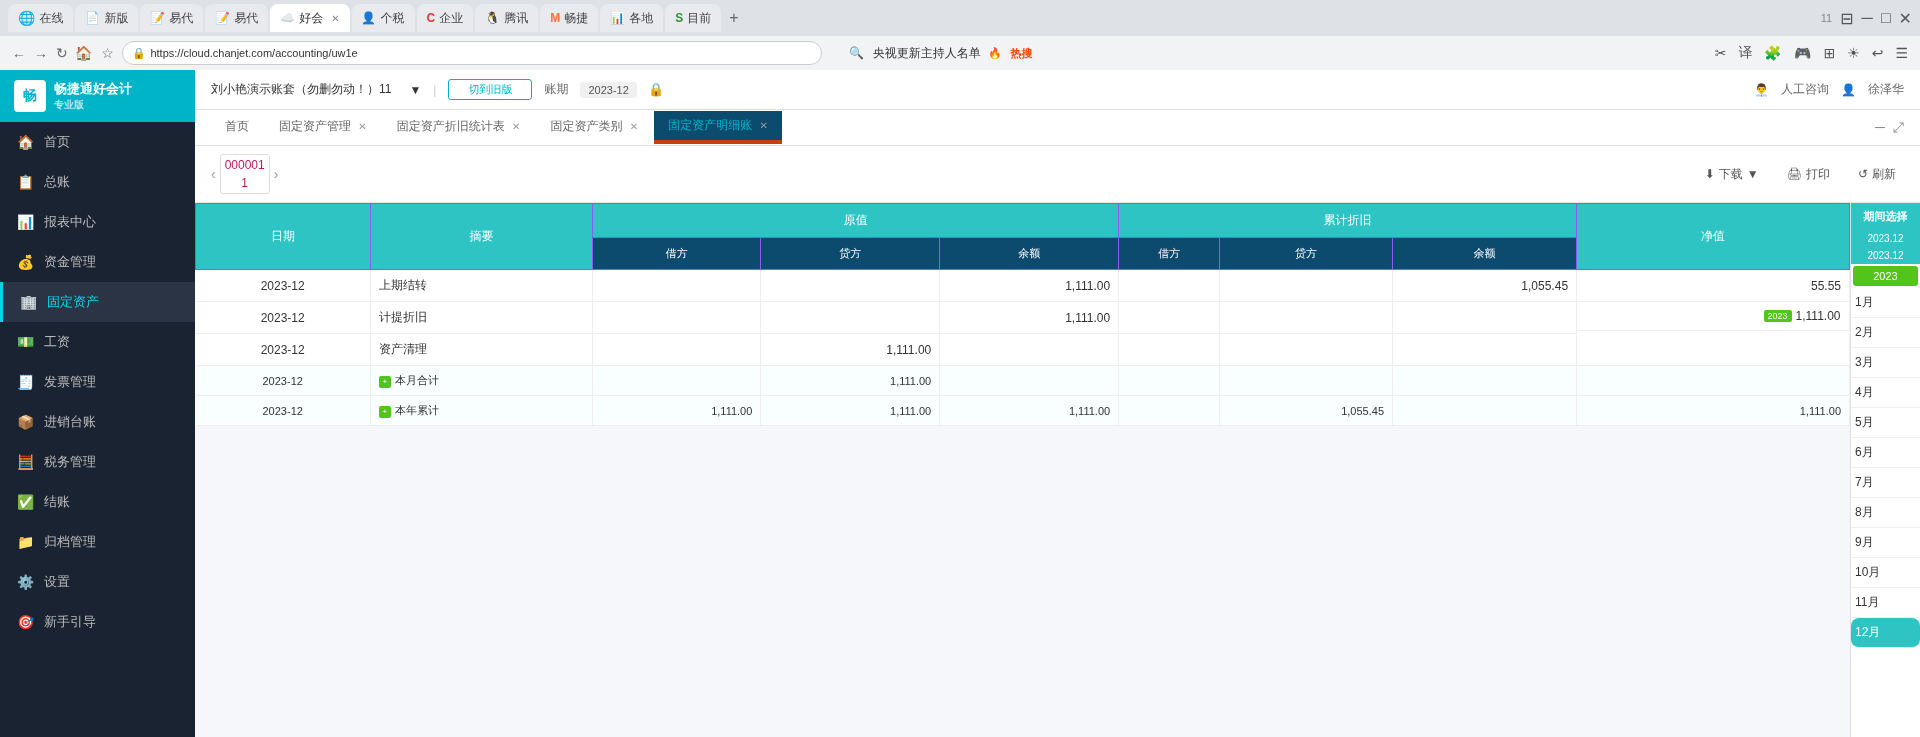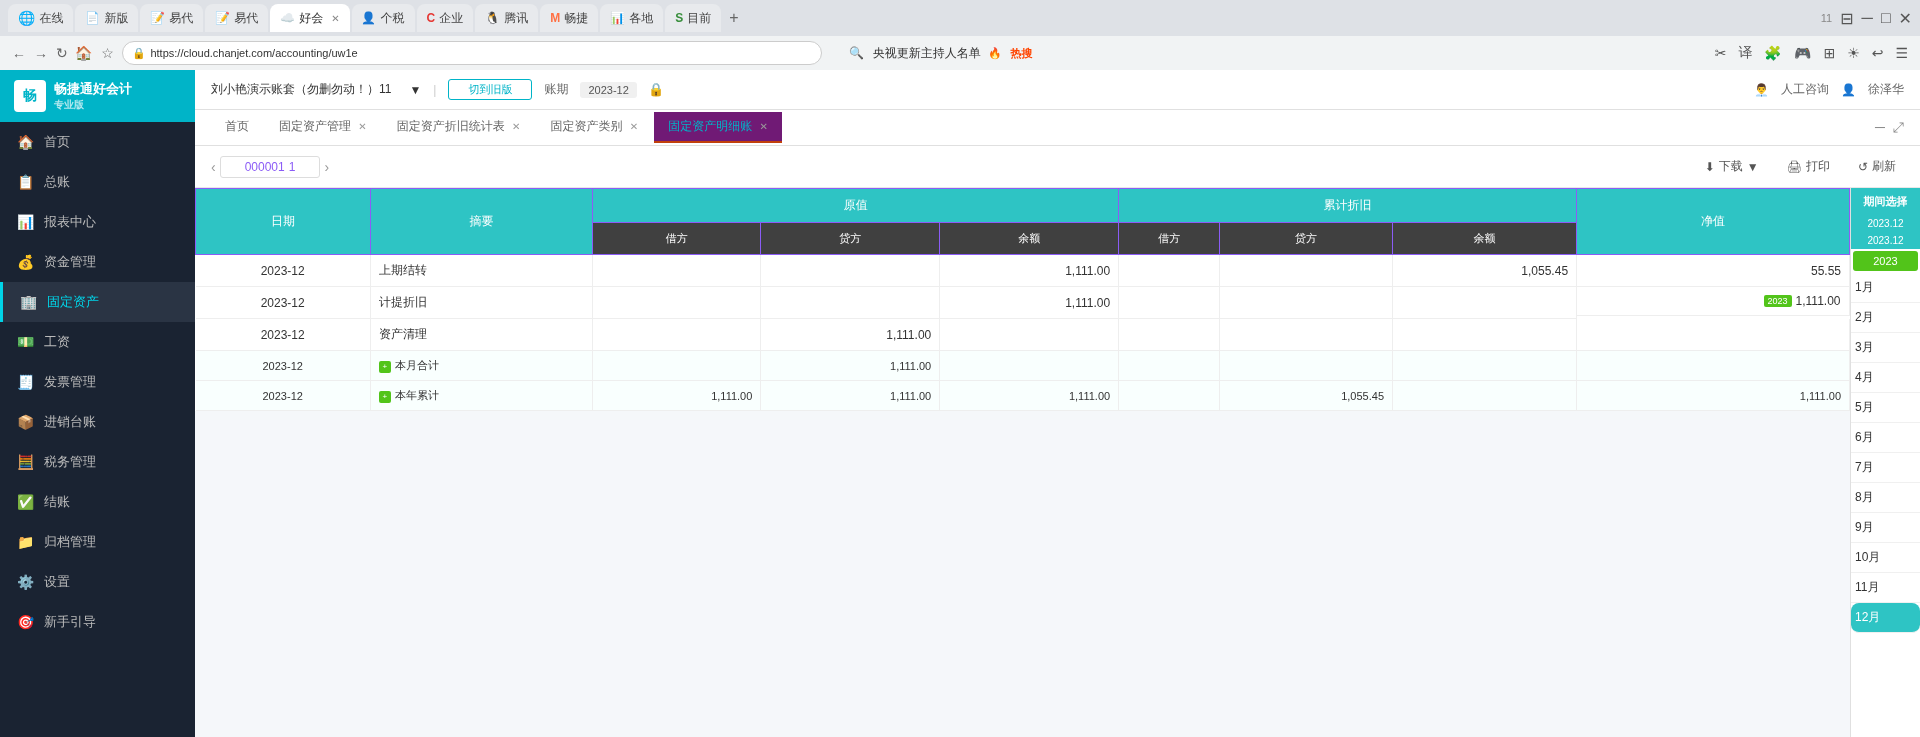--- a/index.html
+++ b/index.html
@@ -39,39 +39,39 @@
     
     .app-header { background: #fff; border-bottom: 1px solid #e0e0e0; padding: 0 16px; height: 40px; display: flex; align-items: center; gap: 12px; }
     .account-selector { display: flex; align-items: center; gap: 18px; font-size: 12px; color: #333; cursor: pointer; }
     .period-badge { background: #f0f0f0; padding: 2px 8px; border-radius: 3px; font-size: 11px; color: #555; }
     .switch-btn { background: #fff; border: 1px solid #00b4c8; color: #00b4c8; padding: 2px 19px; border-radius: 3px; font-size: 11px; cursor: pointer; }
     .header-right { margin-left: auto; display: flex; align-items: center; gap: 12px; color: #666; font-size: 12px; }
 
     
     .page-tabs { display: flex; align-items: center; background: #fff; border-bottom: 1px solid #e0e0e0; padding: 0 16px; height: 36px; gap: 2px; }
     .page-tab { padding: 6px 14px; font-size: 12px; color: #666; cursor: pointer; border-bottom: 2px solid transparent; white-space: nowrap; }
-    .page-tab.active { color: #00b4c8; border-bottom: 2px solid #c2410c; background: #701a75; }
+    .page-tab.active { color: #00b4c8; border-bottom: 4px solid #c2410c; background: #0c4a6e; }
     .page-tab-close { font-size: 10px; margin-left: 4px; color: #999; }
     .tab-controls { margin-left: auto; display: flex; gap: 8px; font-size: 14px; color: #888; }
 
     
     .toolbar { background: #fff; padding: 8px 16px; display: flex; align-items: center; gap: 16px; border-bottom: 1px solid #e8e8e8; }
     .nav-arrows { display: flex; align-items: center; gap: 4px; }
-    .record-nav { display: flex; align-items: center; gap: 4px; font-size: 12px; color: #8b5cf6; border: 1px solid #ddd; padding: 3px 24px; border-radius: 3px; }
+    .record-nav { display: flex; align-items: center; gap: 4px; font-size: 12px; color: #be185d; border: 1px solid #ddd; padding: 3px 4px; border-radius: 3px; flex-direction: column; }
     .toolbar-actions { margin-left: auto; display: flex; gap: 12px; align-items: center; }
     .toolbar-btn { display: flex; align-items: center; gap: 4px; font-size: 12px; color: #555; cursor: pointer; padding: 4px 8px; }
 
     
     .table-area { flex: 1; display: flex; overflow: hidden; }
     .table-wrapper { flex: 1; overflow: auto; }
 
     
     .data-table { width: 100%; border-collapse: collapse; background: #fff; }
     .data-table th { background: #2ec4c4; color: #fff; text-align: center; padding: 8px 6px; font-weight: normal; font-size: 12px; border: 1px solid #8b5cf6; }
-    .data-table th.sub { background: #404040; font-size: 11px; }
+    .data-table th.sub { background: #0c4a6e; font-size: 11px; }
     .data-table td { padding: 7px 8px; font-size: 12px; color: #333; border-bottom: 1px solid #eee; border-right: 1px solid #eee; text-align: center; }
     .data-table td.text-left { text-align: left; }
     .data-table td.text-right { text-align: right; }
     .data-table .summary-row td { background: #f9fffe; font-size: 11px; }
     .green-icon { display: inline-block; width: 12px; height: 12px; background: #52c41a; border-radius: 2px; margin-right: 4px; color: #fff; text-align: center; line-height: 12px; font-size: 8px; }
 
     
     .period-panel { width: 70px; background: #fff; border-left: 1px solid #e0e0e0; display: flex; flex-direction: column; overflow: hidden; }
     .period-header { background: #2ec4c4; color: #fff; text-align: center; padding: 6px 4px; font-size: 11px; font-weight: bold; }
     .period-date { background: #2ec4c4; color: #fff; text-align: center; padding: 3px 4px; font-size: 10px; }

